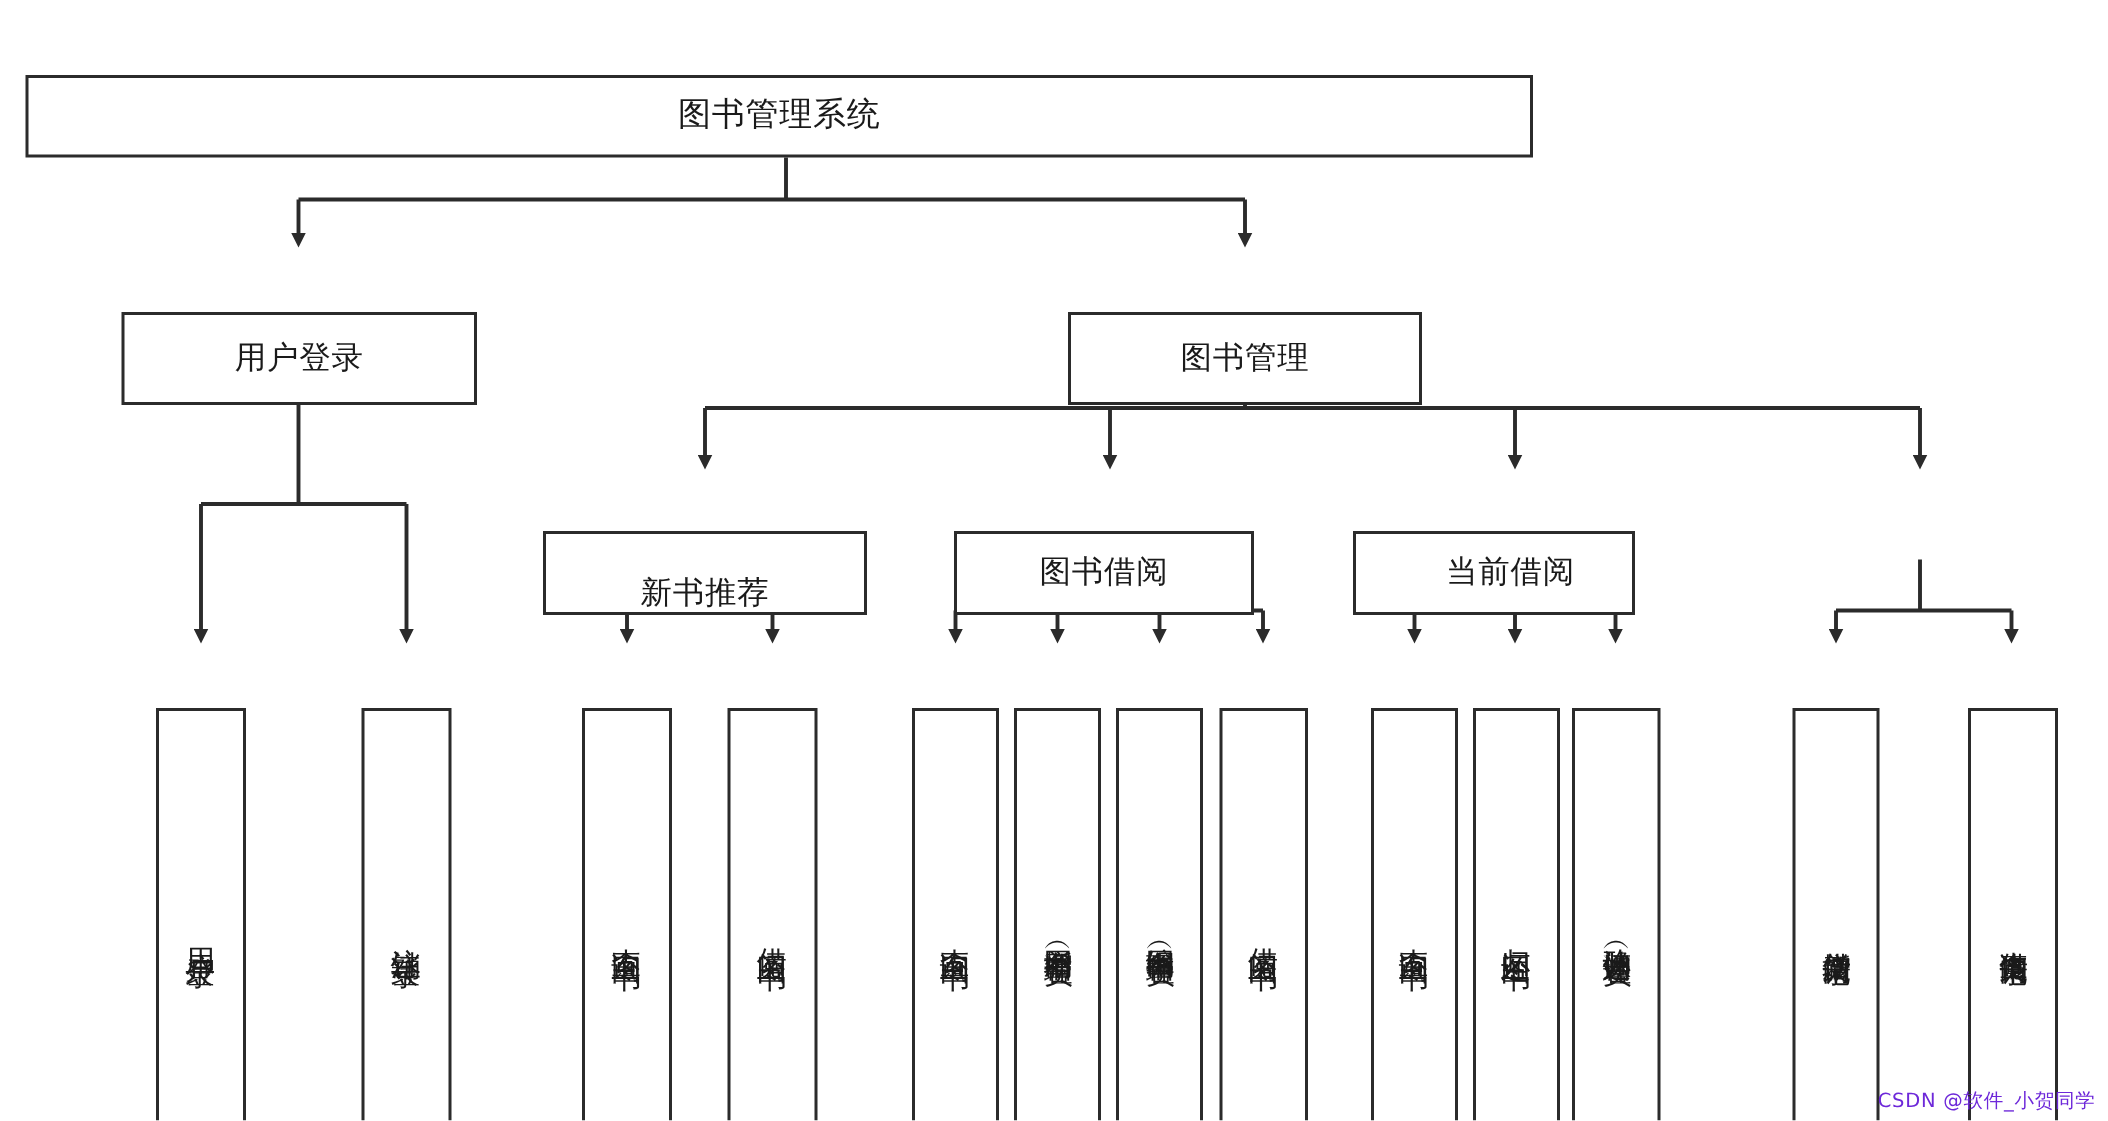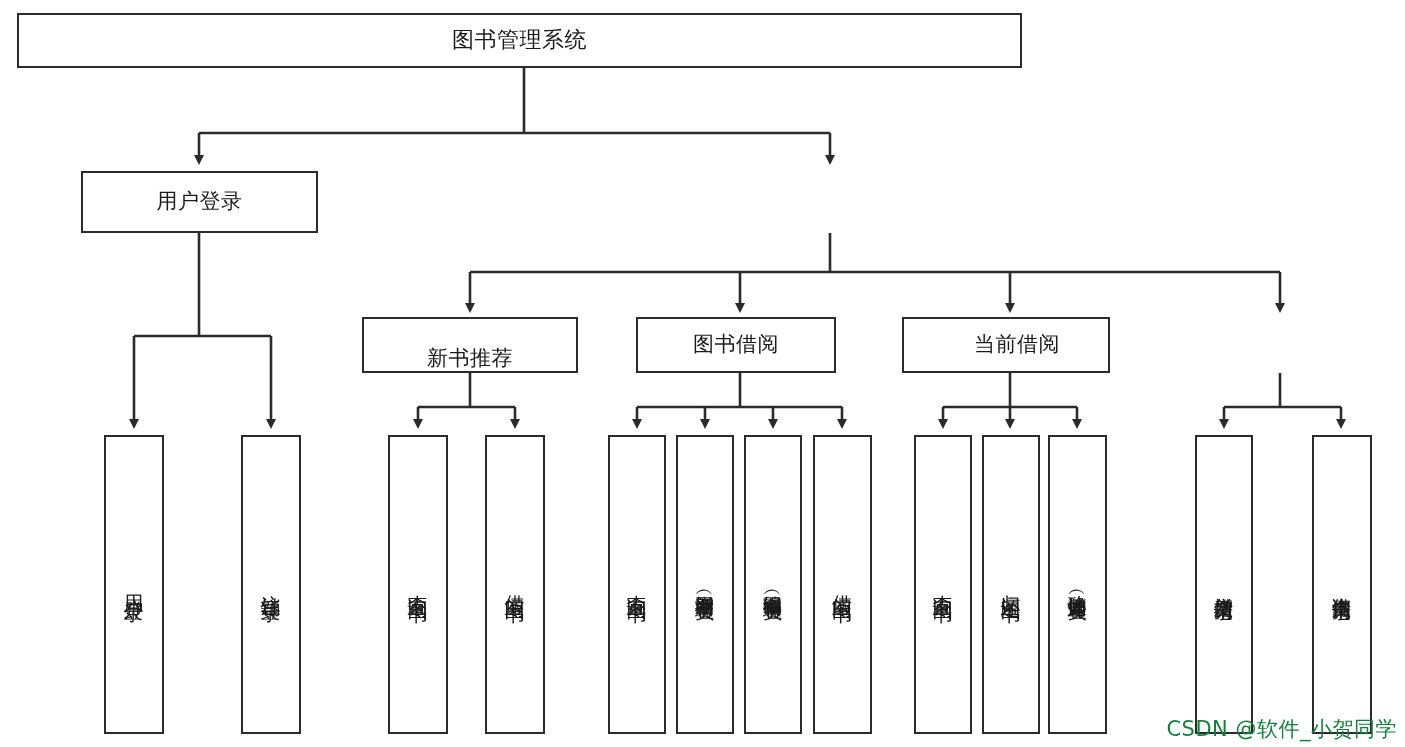--- a/index.html
+++ b/index.html
@@ -28,20 +28,21 @@
   }
   .node {
     position: absolute;
     box-sizing: border-box;
     border: 2px solid #2b2b2b;
     background: #ffffff;
     display: flex;
     align-items: center;
     justify-content: center;
     color: #1a1a1a;
+    margin-top: 37px;
   }
   .node .label {
     display: block;
     text-align: center;
     line-height: 1.12;
     letter-spacing: 0.5px;
   }
   
   .node.horiz .label {
     font-size: 21px;
@@ -64,22 +65,22 @@
     white-space: nowrap;
   }
   .node.vert.tight .label {
     letter-spacing: 1px;
     font-size: 19px;
   }
   .watermark {
     position: absolute;
     right: 8px;
     bottom: 4px;
-    font-size: 21px;
-    color: #15803d;
+    font-size: 13px;
+    color: #6d28d9;
     letter-spacing: 0.5px;
     white-space: nowrap;
     margin-left: 28px;
   }
 </style>
 </head>
 <body>
 
 <div id="canvas">
 
@@ -134,30 +135,33 @@
   </svg>
 
   <div class="node root horiz" style="left:17px; top:13px; width:1005px; height:55px;">
     <span class="label">图书管理系统</span>
   </div>
 
   <div class="node horiz" style="left:81px; top:171px; width:237px; height:62px;">
     <span class="label">用户登录</span>
   </div>
 
+  <div class="node horiz" style="left:712px; top:171px; width:236px; height:62px;">
+    <span class="label">图书管理</span>
+  </div>
 
   <div class="node horiz" style="left:362px; top:317px; width:216px; height:56px;align-items:flex-end;">
     <span class="label">新书推荐</span>
   </div>
 
   <div class="node horiz" style="left:636px; top:317px; width:200px; height:56px;">
     <span class="label">图书借阅</span>
   </div>
 
-  <div class="node horiz" style="left:902px; top:317px; width:208px; height:56px;padding-left:22px;">
+  <div class="node horiz" style="left:902px; top:317px; width:188px; height:56px;padding-left:22px;">
     <span class="label">当前借阅</span>
   </div>
 
 
   <div class="node vert" style="left:104px; top:435px; width:60px; height:299px;">
     <span class="label">用户登录</span>
   </div>
 
   <div class="node vert" style="left:241px; top:435px; width:60px; height:299px;">
     <span class="label">注销登录</span>

